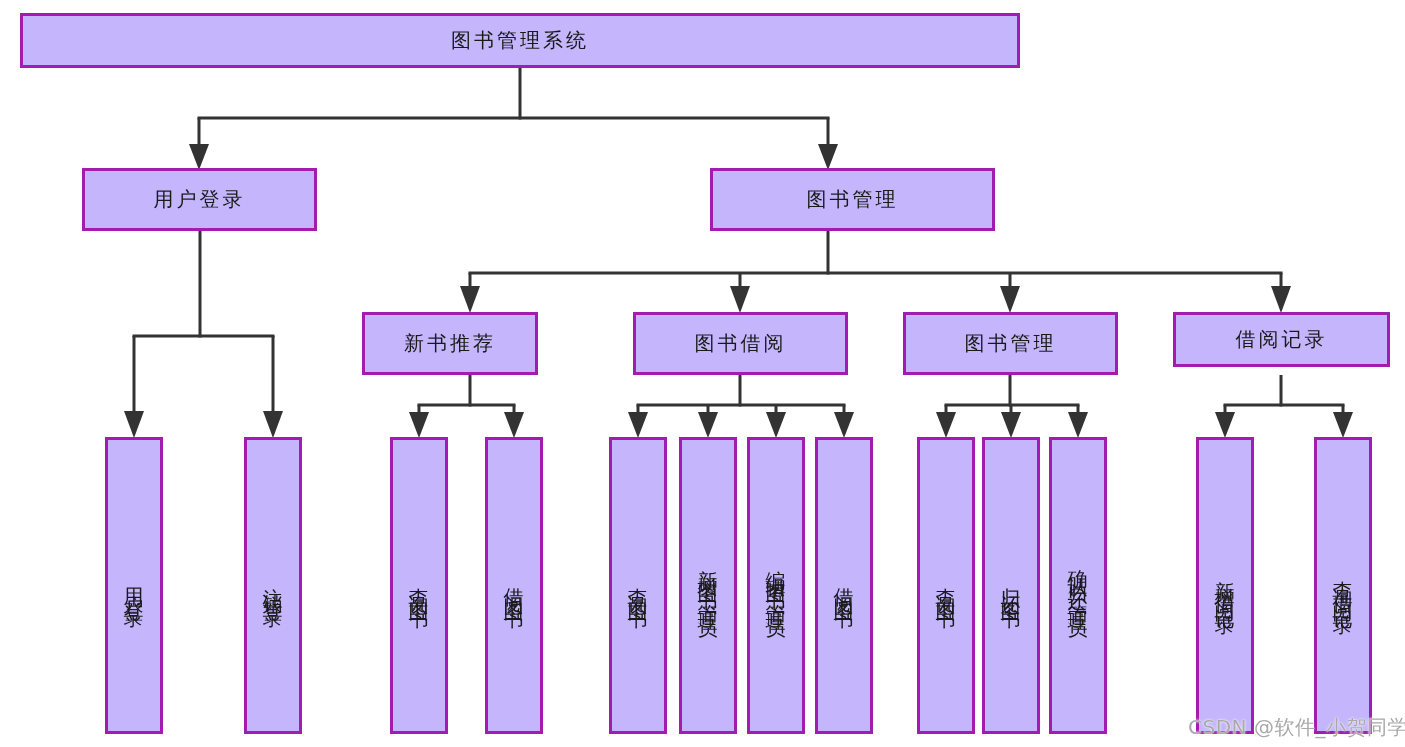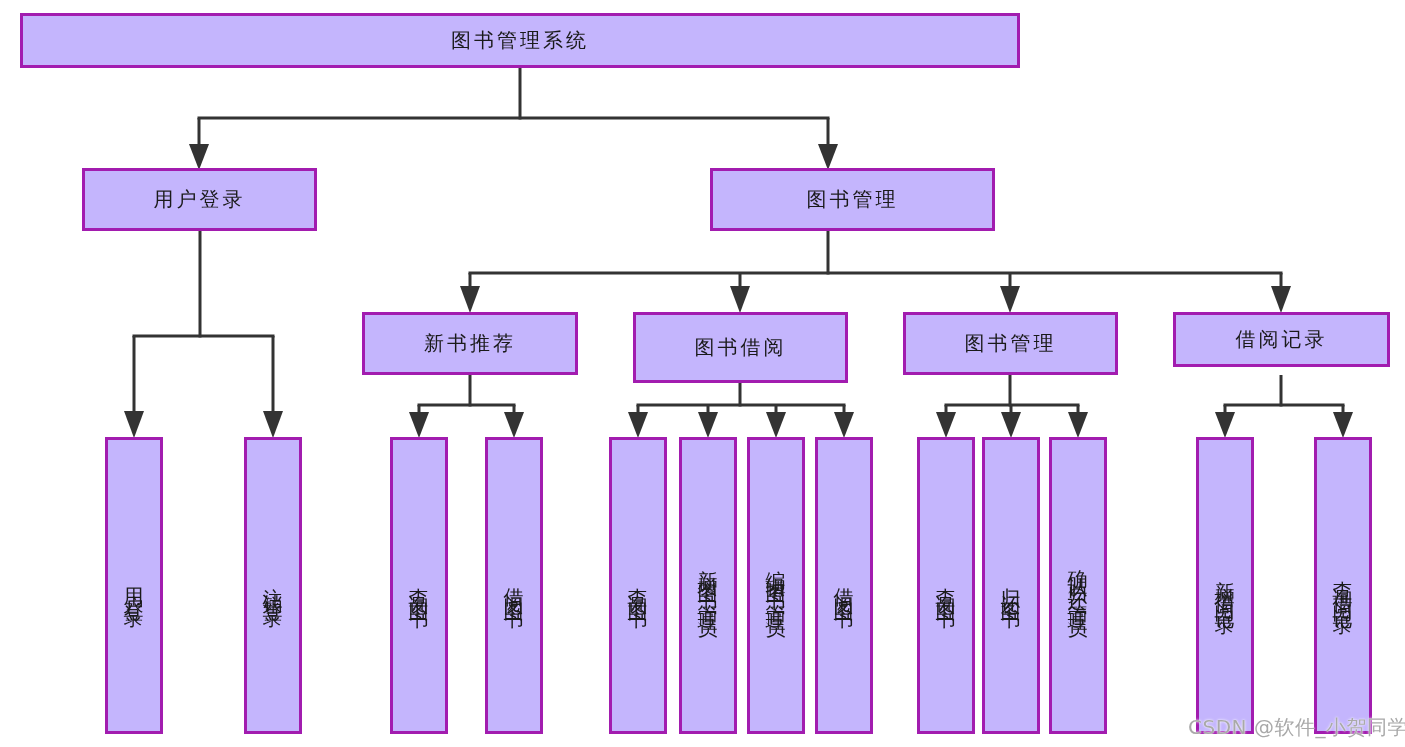--- a/index.html
+++ b/index.html
@@ -99,22 +99,22 @@
     <line x1="1343" y1="405" x2="1343" y2="414"></line>
     <polygon points="1333,412 1353,412 1343,438"></polygon>
   </g>
 </svg>
 
 <div class="node" style="left:20px;top:13px;width:1000px;height:55px;">图书管理系统</div>
 
 <div class="node" style="left:82px;top:168px;width:235px;height:63px;">用户登录</div>
 <div class="node" style="left:710px;top:168px;width:285px;height:63px;">图书管理</div>
 
-<div class="node" style="left:362px;top:312px;width:216px;height:63px;">新书推荐</div>
-<div class="node" style="left:633px;top:312px;width:215px;height:71px;">图书借阅</div>
+<div class="node" style="left:362px;top:312px;width:176px;height:63px;">新书推荐</div>
+<div class="node" style="left:633px;top:312px;width:215px;height:63px;">图书借阅</div>
 <div class="node" style="left:903px;top:312px;width:215px;height:63px;">图书管理</div>
 <div class="node" style="left:1173px;top:312px;width:217px;height:55px;">借阅记录</div>
 
 <div class="node leaf" style="left:105px;top:437px;width:58px;height:297px;">
   <span class="vtext">用户登录</span>
 </div>
 <div class="node leaf" style="left:244px;top:437px;width:58px;height:297px;">
   <span class="vtext">注销登录</span>
 </div>
 <div class="node leaf" style="left:390px;top:437px;width:58px;height:297px;">

